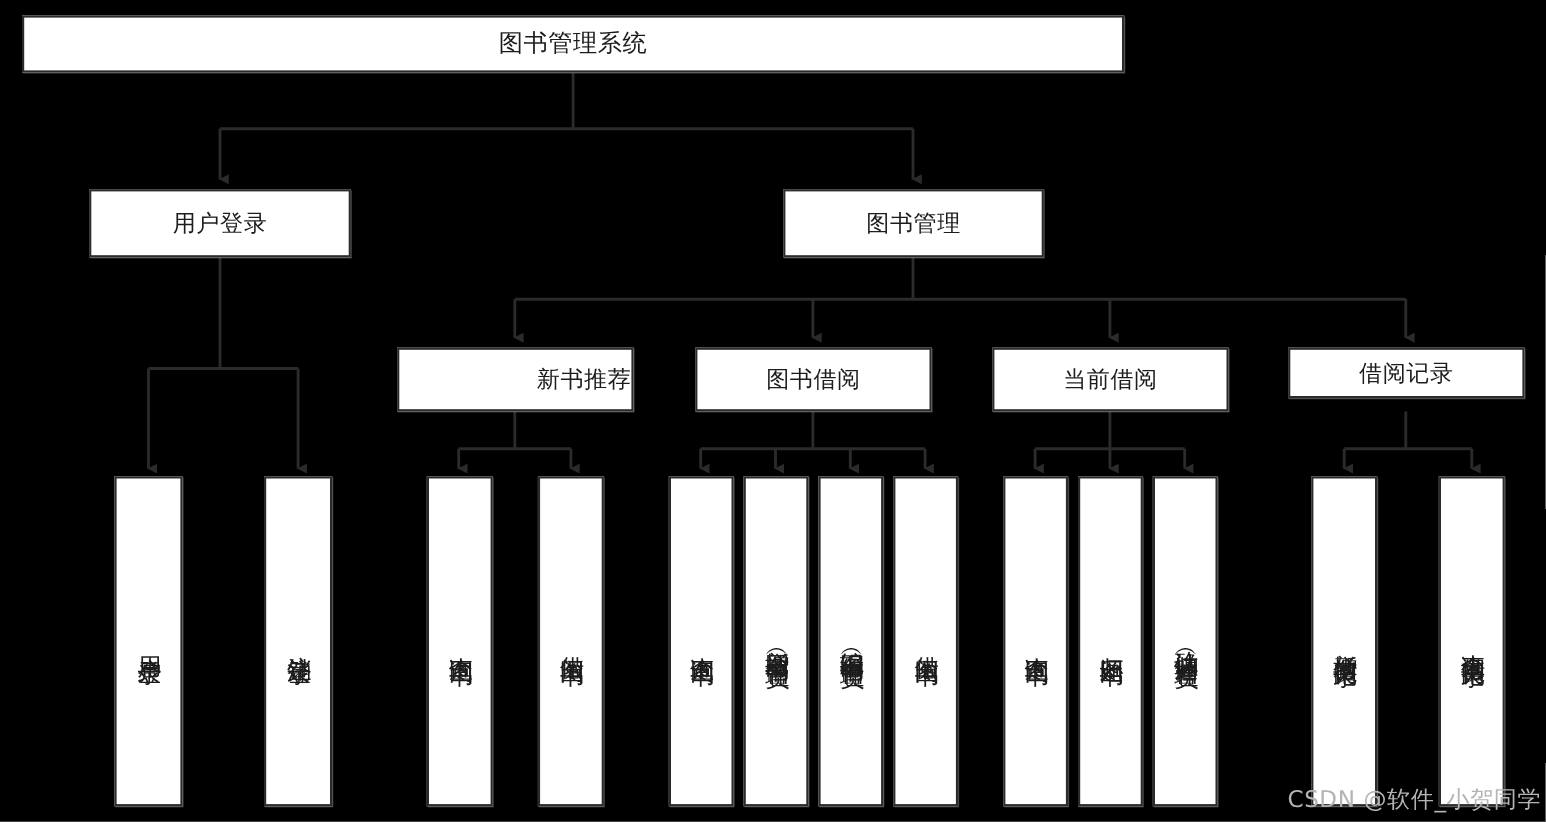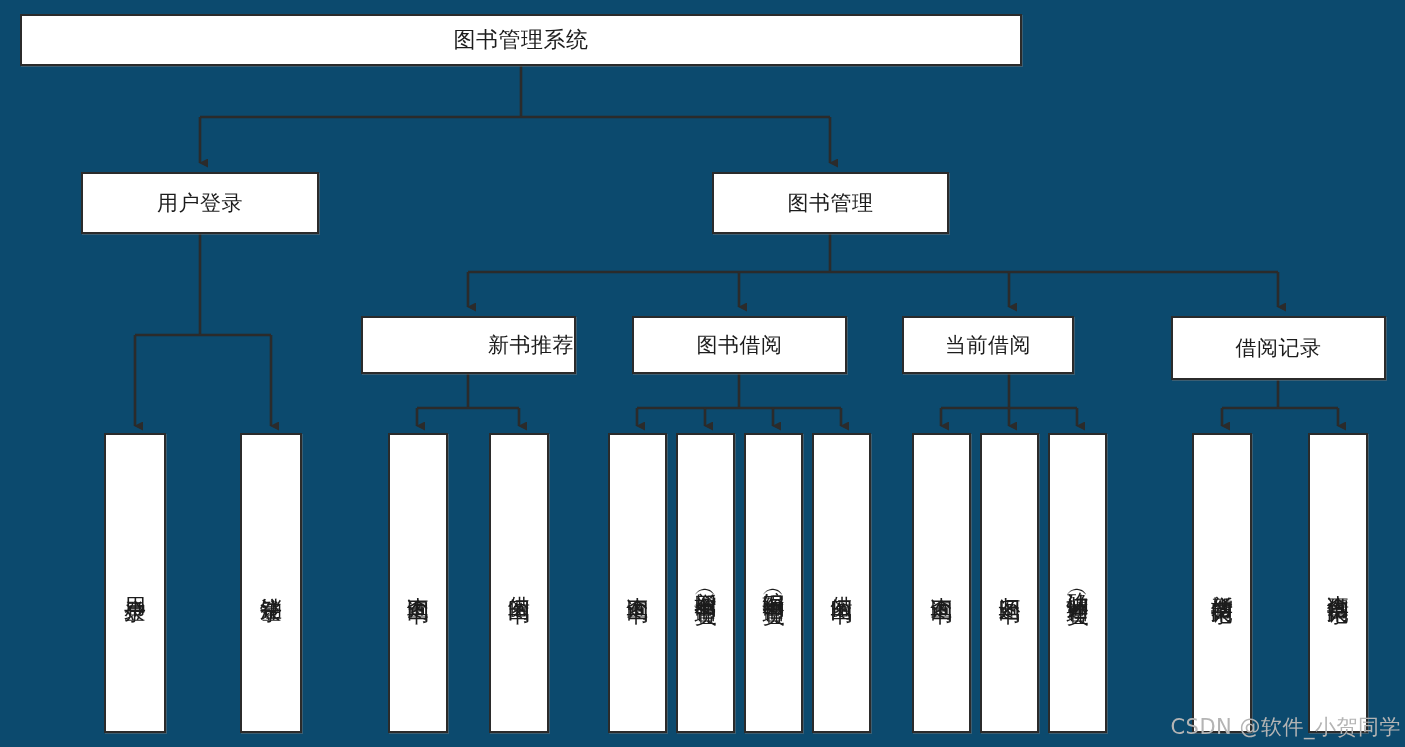--- a/index.html
+++ b/index.html
@@ -1,21 +1,21 @@
 <!DOCTYPE html>
 <html><head>
 <meta charset="utf-8">
 <style>
   html,body{margin:0;padding:0;background:#ffffff;}
   body{
     width:1405px;height:747px;overflow:hidden;
     font-family:"DejaVu Sans","Liberation Sans",sans-serif;
     color:#1a1a1a;
   }
-  #canvas{position:relative;width:1405px;height:747px;background:#0c4a6e;}
+  #canvas{position:relative;width:1405px;height:747px;background:#000000;}
   svg#wires{position:absolute;left:0;top:0;width:1405px;height:747px;}
 
   .node{
     position:absolute;
     box-sizing:border-box;
     background:#ffffff;
     border:2px solid #2b2b2b;
     display:flex;
     align-items:center;
     justify-content:center;
@@ -120,24 +120,24 @@
   <div class="node" style="left:712px;top:172px;width:237px;height:62px;text-align:right;">
     <span class="lbl">图书管理</span>
   </div>
 
   <div class="node" style="left:361px;top:316px;width:215px;height:58px;justify-content:flex-end;">
     <span class="lbl">新书推荐</span>
   </div>
   <div class="node" style="left:632px;top:316px;width:215px;height:58px;">
     <span class="lbl">图书借阅</span>
   </div>
-  <div class="node" style="left:902px;top:316px;width:172px;height:58px;">
+  <div class="node" style="left:902px;top:316px;width:215px;height:58px;">
     <span class="lbl">当前借阅</span>
   </div>
-  <div class="node" style="left:1171px;top:316px;width:215px;height:64px;">
+  <div class="node" style="left:1171px;top:316px;width:215px;height:46px;">
     <span class="lbl">借阅记录</span>
   </div>
 
   <div class="node leaf" style="left:104px;top:433px;width:62px;height:300px;">
     <span class="lbl">用户登录</span>
   </div>
   <div class="node leaf" style="left:240px;top:433px;width:62px;height:300px;">
     <span class="lbl">注销登录</span>
   </div>
 

